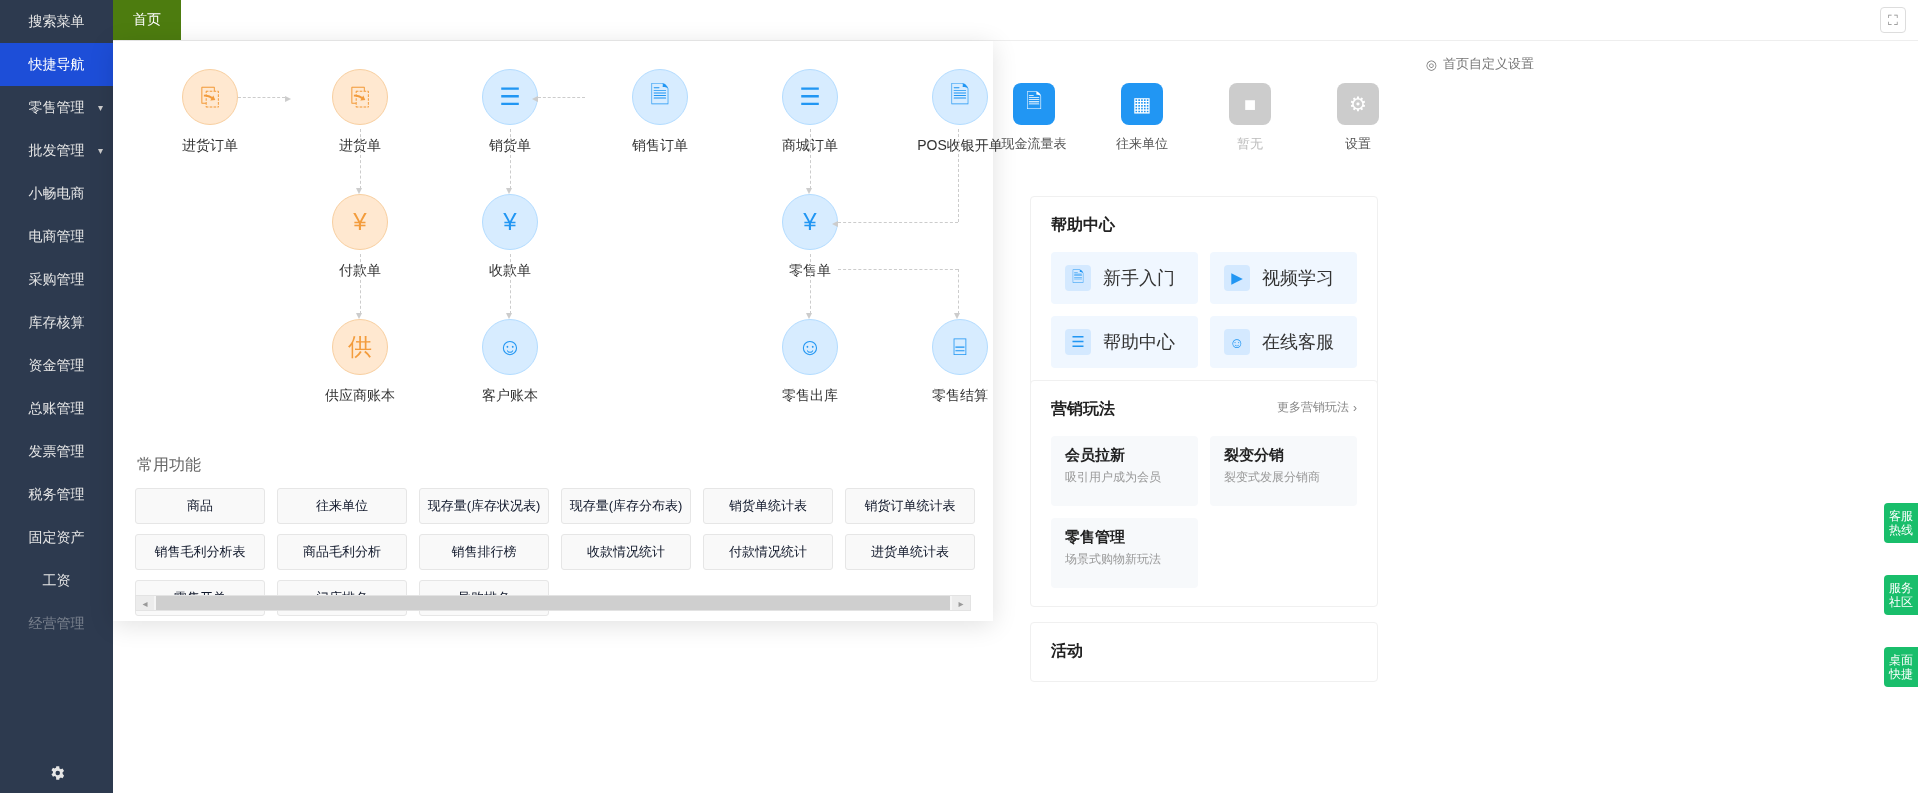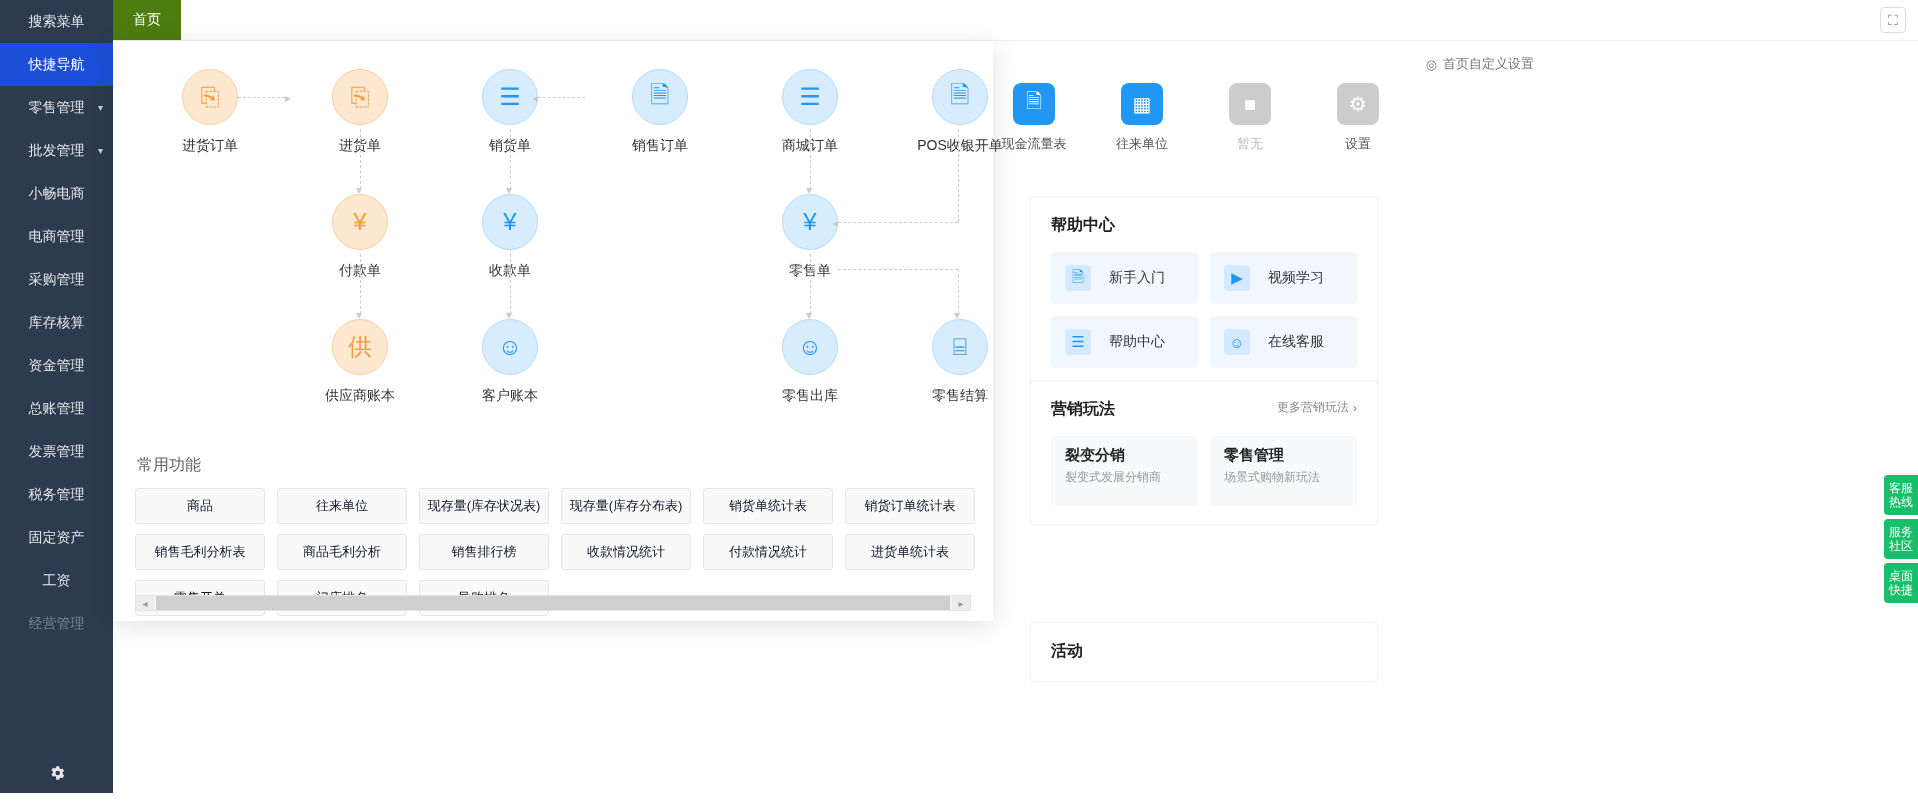--- a/index.html
+++ b/index.html
@@ -50,34 +50,34 @@
 .tool-label { font-size:13px; color:#555; }
 .tool-label.muted { color:#bbb;text-align:center; }
 
 .panel { position:absolute; background:#fff; border:1px solid #f0f0f0; border-radius:4px; padding:18px 20px; }
 .panel-title { font-size:16px; color:#222; font-weight:600; margin-bottom:16px; }
 
 .help-panel { left:1030px; top:196px; width:348px; }
 .help-grid { display:grid; grid-template-columns:1fr 1fr; gap:12px; }
 .help-btn { height:52px; background:#f0f7ff; border-radius:4px; display:flex; align-items:center; gap:12px; padding:0 14px; cursor:pointer; }
 .help-ico { width:26px; height:26px; background:#d4e9ff; color:#2196f3; border-radius:4px; display:flex; align-items:center; justify-content:center; font-size:15px; }
-.help-label { font-size:14px; color:#333;margin-left:6px; }
+.help-label { font-size:18px; color:#333; }
 
 .market-panel { left:1030px; top:380px; width:348px; }
 .market-more { float:right; font-size:12px; color:#888; font-weight:400; display:flex; align-items:center; gap:4px; }
 .market-grid { display:grid; grid-template-columns:1fr 1fr; gap:12px; clear:both; margin-top:16px; }
 .market-card { height:70px; background:#f7f9fb; border-radius:4px; padding:10px 14px; position:relative; cursor:pointer; }
 .market-name { font-size:15px; color:#222; font-weight:600; margin-bottom:4px; }
 .market-desc { font-size:12px; color:#999; }
 
 .activity-panel { left:1030px; top:622px; width:348px; height:60px; }
 
 
 .float-side { position:absolute; right:0; top:475px; display:flex; flex-direction:column; gap:4px; z-index:40; }
-.float-btn { width:34px; height:40px; background:#19be6b; color:#fff; font-size:12px; display:flex; align-items:center; justify-content:center; text-align:center; border-radius:4px 0 0 4px; cursor:pointer; line-height:1.2; padding:2px; }
+.float-btn { width:34px; height:40px; background:#19be6b; color:#fff; font-size:12px; display:flex; align-items:center; justify-content:center; text-align:center; border-radius:4px 0 0 4px; cursor:pointer; line-height:1.2; padding:2px;margin-top:28px; }
 </style>
 </head>
 <body>
 
 <div class="sidebar">
   <div class="side-item">
       <span>搜索菜单</span>
     </div>
   <div class="side-item active">
       <span>快捷导航</span>
@@ -309,20 +309,24 @@
 <div class="panel market-panel">
   <div class="panel-title">
     <span>营销玩法</span>
     <span class="market-more">
         <span>更多营销玩法</span>
         <span>›</span>
       </span>
   </div>
   <div class="market-grid">
     <div class="market-card">
+        <div class="market-name">会员拉新</div>
+        <div class="market-desc">吸引用户成为会员</div>
+      </div>
+    <div class="market-card">
         <div class="market-name">裂变分销</div>
         <div class="market-desc">裂变式发展分销商</div>
       </div>
     <div class="market-card">
         <div class="market-name">零售管理</div>
         <div class="market-desc">场景式购物新玩法</div>
       </div>
   </div>
 </div>
 

